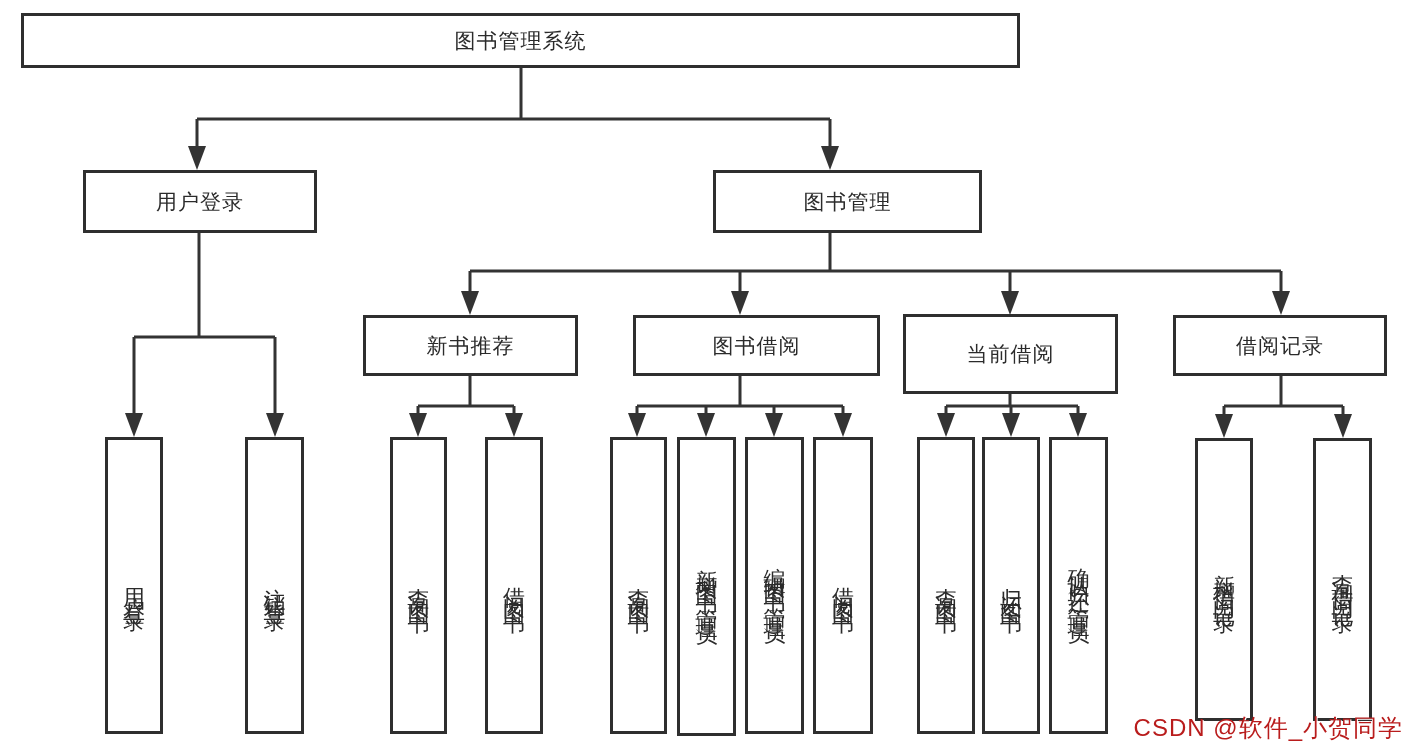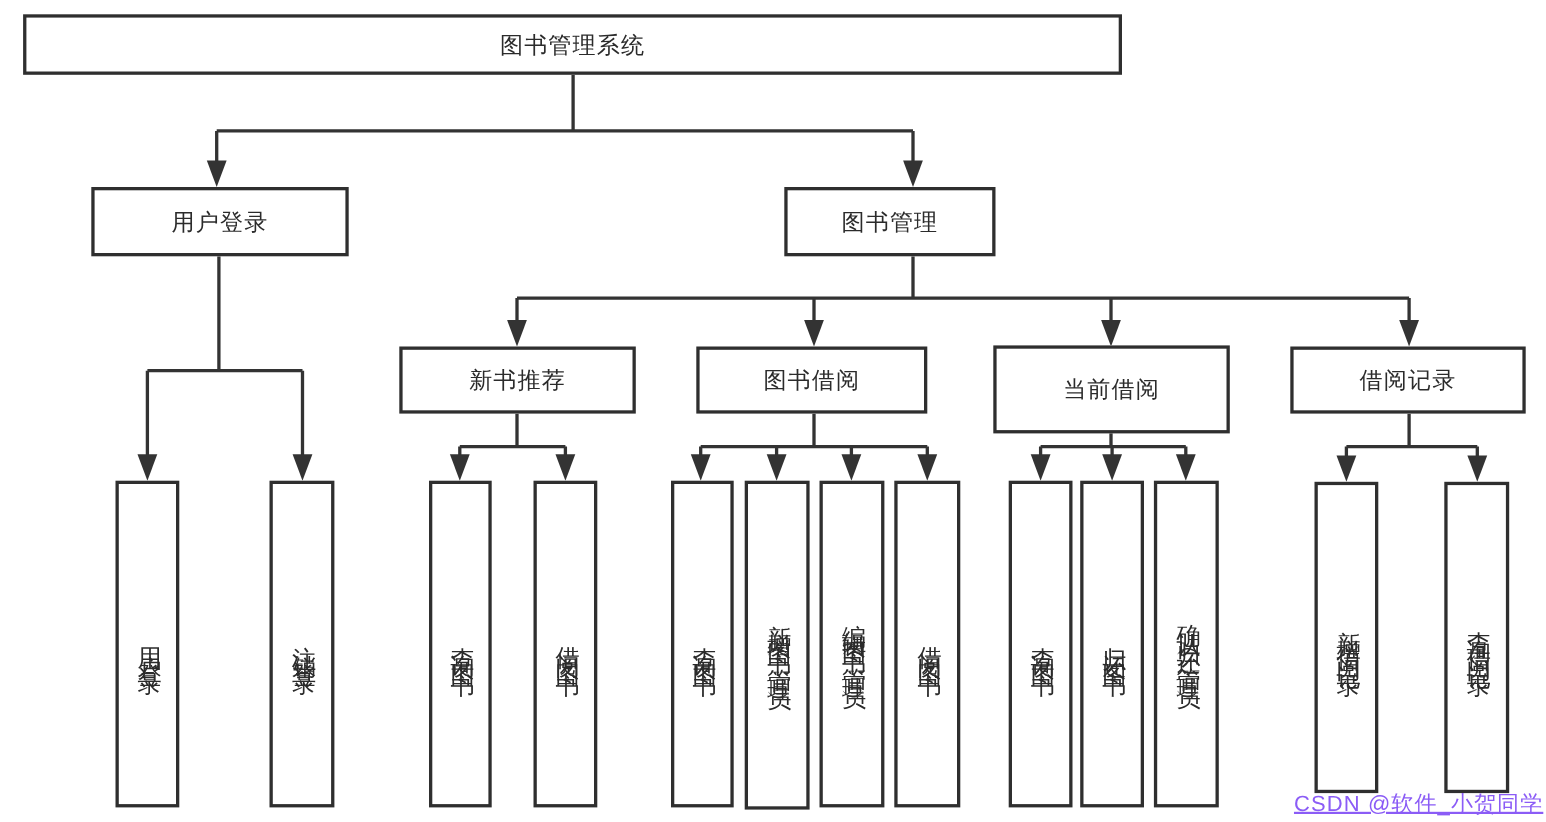--- a/index.html
+++ b/index.html
@@ -25,46 +25,44 @@
   .box {
     position: absolute;
     box-sizing: border-box;
     background: #ffffff;
     border: 3px solid #2f2f2f;
     display: flex;
     align-items: center;
     justify-content: center;
     color: #2b2b2b;
     z-index: 1;
-    font-family: Liberation Mono, monospace;
   }
   .hlabel {
     font-size: 21px;
     letter-spacing: 1px;
     white-space: nowrap;
   }
   .vtext {
     writing-mode: vertical-rl;
     text-orientation: mixed;
     font-size: 22px;
     letter-spacing: 8px;
     line-height: 1;
     white-space: nowrap;
   }
   #watermark {
     position: absolute;
     right: 2px;
     bottom: 3px;
-    font-size: 20px;
+    font-size: 24px;
     letter-spacing: 1px;
-    color: #8b5cf6;
+    color: #b91c1c;
     text-shadow: 1px 1px 0 #ffffff;
     z-index: 2;
     white-space: nowrap;
-    text-decoration: underline;
   }
 </style>
 </head>
 <body>
 
 <div id="stage">
 
   <svg id="connectors" viewBox="0 0 1405 747" xmlns="http://www.w3.org/2000/svg">
     <g stroke="#333333" stroke-width="3" fill="none">
 
@@ -105,28 +103,28 @@
     </g>
   </svg>
 
   <div class="box" style="left:21px; top:13px; width:999px; height:55px;">
     <span class="hlabel">图书管理系统</span>
   </div>
 
   <div class="box" style="left:83px; top:170px; width:234px; height:63px;">
     <span class="hlabel">用户登录</span>
   </div>
-  <div class="box" style="left:713px; top:170px; width:192px; height:63px;">
+  <div class="box" style="left:713px; top:170px; width:269px; height:63px;">
     <span class="hlabel">图书管理</span>
   </div>
 
   <div class="box" style="left:363px; top:315px; width:215px; height:61px;text-align:right;">
     <span class="hlabel">新书推荐</span>
   </div>
-  <div class="box" style="left:633px; top:315px; width:210px; height:61px;">
+  <div class="box" style="left:633px; top:315px; width:247px; height:61px;">
     <span class="hlabel">图书借阅</span>
   </div>
   <div class="box" style="left:903px; top:314px; width:215px; height:80px;">
     <span class="hlabel">当前借阅</span>
   </div>
   <div class="box" style="left:1173px; top:315px; width:214px; height:61px;">
     <span class="hlabel">借阅记录</span>
   </div>
 
   <div class="box" style="left:105px; top:437px; width:58px; height:297px;">

